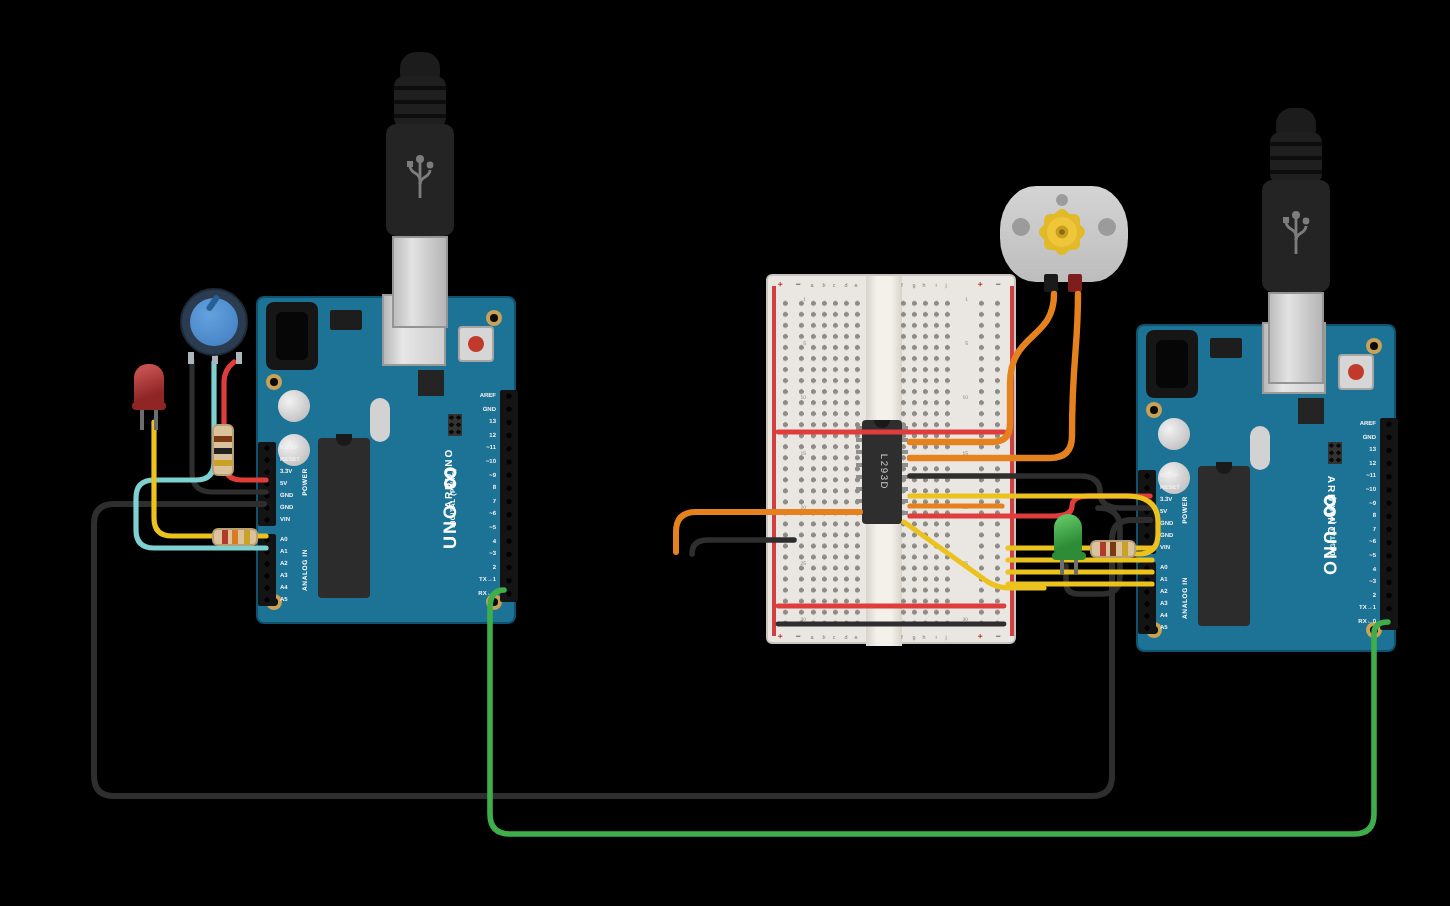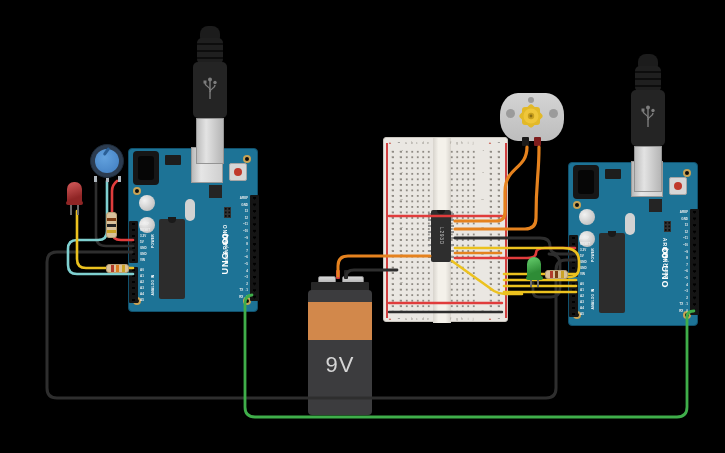--- a/index.html
+++ b/index.html
@@ -334,31 +334,20 @@
     <div class="pm pmb" style="left:13px;top:177px;">−</div>
     <div class="pm pmr" style="left:104px;top:177px;">+</div>
     <div class="pm pmb" style="left:113px;top:177px;">−</div>
   </div>
 
   <div class="ic">
     <div class="icnotch"></div>
     <div class="iclabel">L293D</div>
   </div>
 
-  <div class="battery">
-    <div class="bterm" style="left:10px;top:-4px;width:18px;height:12px;"></div>
-    <div class="bterm" style="left:34px;top:-4px;width:22px;height:12px;"></div>
-    <div class="bstub" style="left:28px;background:#cf3b3b;"></div>
-    <div class="bstub" style="left:36px;background:#222;"></div>
-    <div class="battop"></div>
-    <div class="batbody">
-      <div class="batband"></div>
-      <div class="batlabel">9V</div>
-    </div>
-  </div>
 
   <div class="motor">
     <div class="mdot" style="left:6px;top:16px;width:9px;height:9px;"></div>
     <div class="mdot" style="left:49px;top:16px;width:9px;height:9px;"></div>
     <div class="mdot" style="left:28px;top:4px;width:6px;height:6px;"></div>
     <svg style="left:16px;top:8px;" width="30" height="30" viewBox="0 0 30 30">
       <rect x="6" y="6" width="18" height="18" rx="3" fill="#e2b928"></rect>
       <rect x="6" y="6" width="18" height="18" rx="3" fill="#e2b928" transform="rotate(45 15 15)"></rect>
       <circle cx="15" cy="15" r="7.5" fill="#efc63a"></circle>
       <circle cx="15" cy="15" r="3.2" fill="#c79e1d"></circle>

